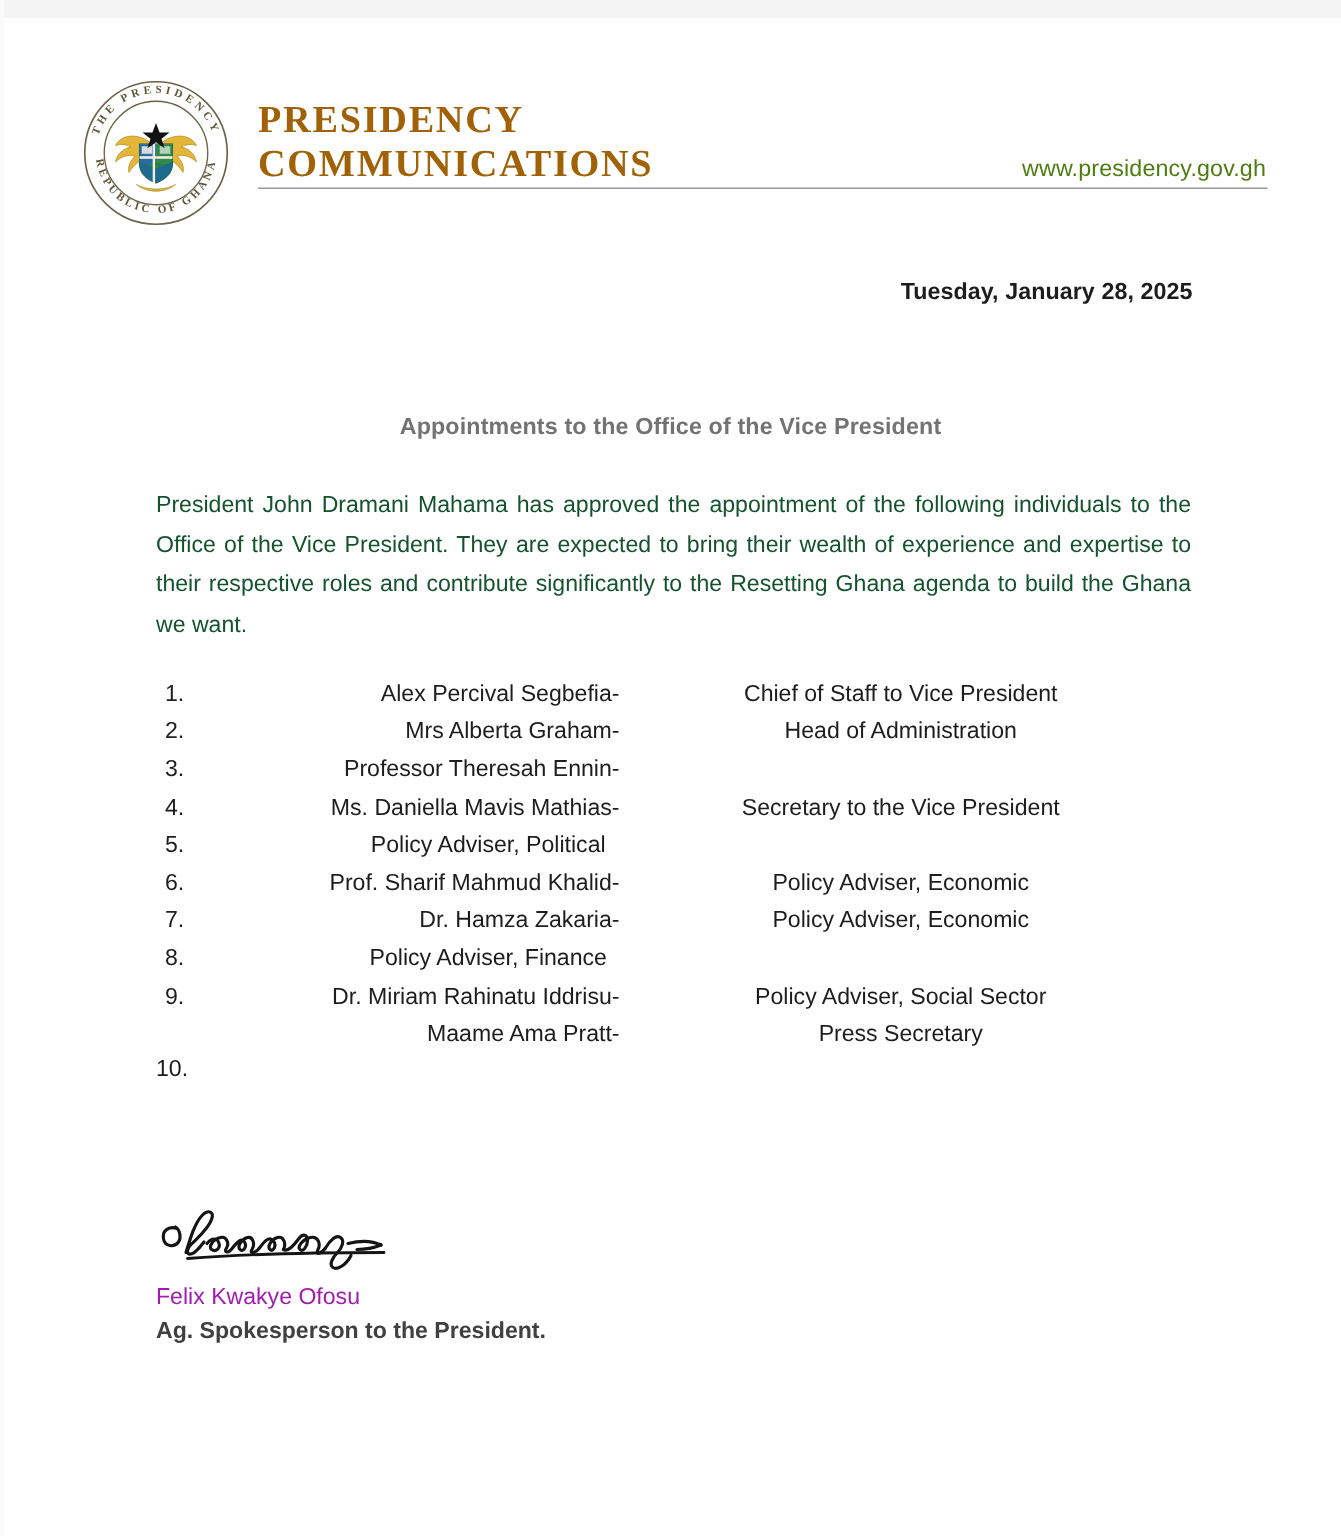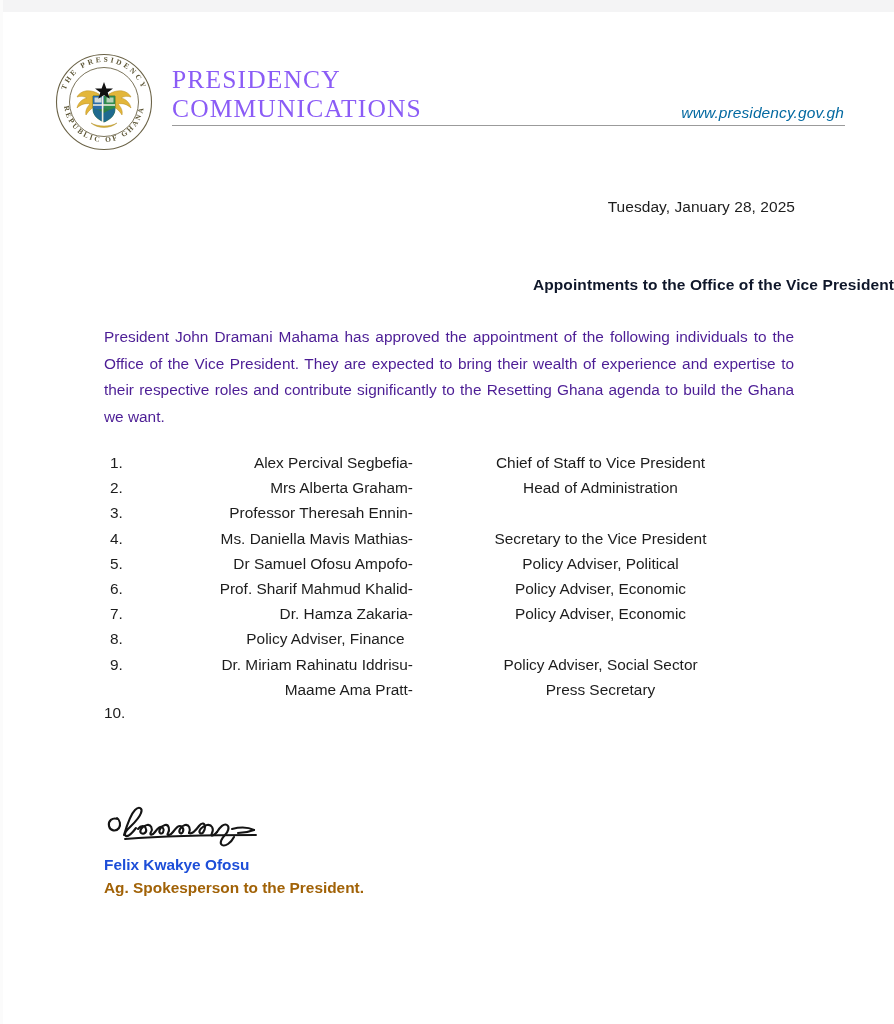--- a/index.html
+++ b/index.html
@@ -54,77 +54,77 @@
     top: 3px;
     width: 104px;
     height: 104px;
   }
 
   .brand {
     position: absolute;
     left: 172px;
     top: 18px;
     font-family: "Liberation Serif", "DejaVu Serif", serif;
-    font-weight: normal;
+    font-weight: bold;
     font-size: 25.5px;
     line-height: 29px;
     letter-spacing: 1.15px;
-    color: #8b5cf6;
+    color: #a16207;
     white-space: pre-line;
   }
 
   .site-url {
     position: absolute;
     right: 50px;
     top: 57px;
     font-size: 15.5px;
-    color: #0369a1;
+    color: #4d7c0f;
     letter-spacing: 0.1px;
-    font-style: italic;
   }
 
   .rule {
     position: absolute;
     left: 172px;
     top: 125px;
     width: 673px;
     height: 0;
     border-top: 1.6px solid #9b9b9b;
   }
 
   
   .date-line {
     position: absolute;
     right: 99px;
-    top: 198px;
+    top: 186px;
     font-size: 15.5px;
     color: #1d1d1d;
     letter-spacing: 0.05px;
+    font-weight: bold;
   }
 
   .doc-title {
     position: absolute;
     left: 0;
     top: 276px;
     width: 894px;
-    text-align: right;
+    text-align: center;
     font-size: 15.5px;
     font-weight: bold;
-    color: #0f172a;
+    color: #737373;
     letter-spacing: 0.1px;
   }
 
   .intro {
     position: absolute;
     left: 104px;
     top: 324px;
     width: 690px;
     font-size: 15.4px;
     line-height: 26.5px;
-    color: #4c1d95;
+    color: #14532d;
     text-align: justify;
     text-justify: inter-word;
   }
 
   
   .appointments {
     position: absolute;
     left: 104px;
     top: 450px;
     width: 700px;
@@ -175,28 +175,28 @@
 
   .sig-mark {
     width: 200px;
     height: 44px;
     display: block;
   }
 
   .sig-name {
     margin-top: 4px;
     font-size: 15.4px;
-    font-weight: bold;
-    color: #1d4ed8;
+    font-weight: normal;
+    color: #a21caf;
     line-height: 23px;
   }
   .sig-role {
     font-size: 15.4px;
     font-weight: bold;
-    color: #a16207;
+    color: #404040;
     line-height: 23px;
   }
 </style>
 </head>
 <body>
 
 <div class="page">
 
   <div class="top-band"></div>
   <div class="left-edge"></div>
@@ -280,21 +280,20 @@
     </div>
 
     <div class="appt-row">
       <span class="appt-num">4.</span>
       <span class="appt-name">Ms. Daniella Mavis Mathias-</span>
       <span class="appt-role single">Secretary to the Vice President</span>
     </div>
 
     <div class="appt-row">
       <span class="appt-num">5.</span>
-      <span class="appt-name">Dr Samuel Ofosu Ampofo-</span>
       <span class="appt-role single">Policy Adviser, Political</span>
     </div>
 
     <div class="appt-row">
       <span class="appt-num">6.</span>
       <span class="appt-name">Prof. Sharif Mahmud Khalid-</span>
       <span class="appt-role single">Policy Adviser, Economic</span>
     </div>
 
     <div class="appt-row">

